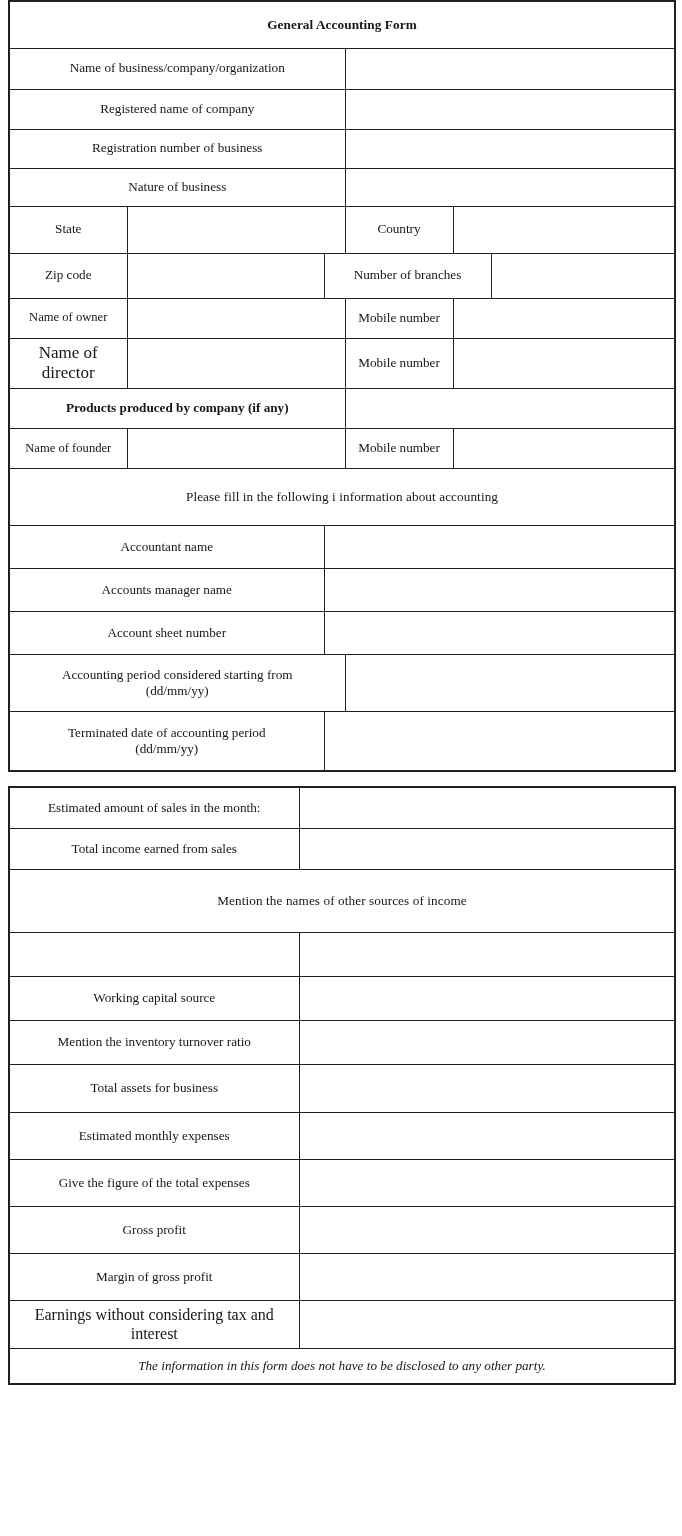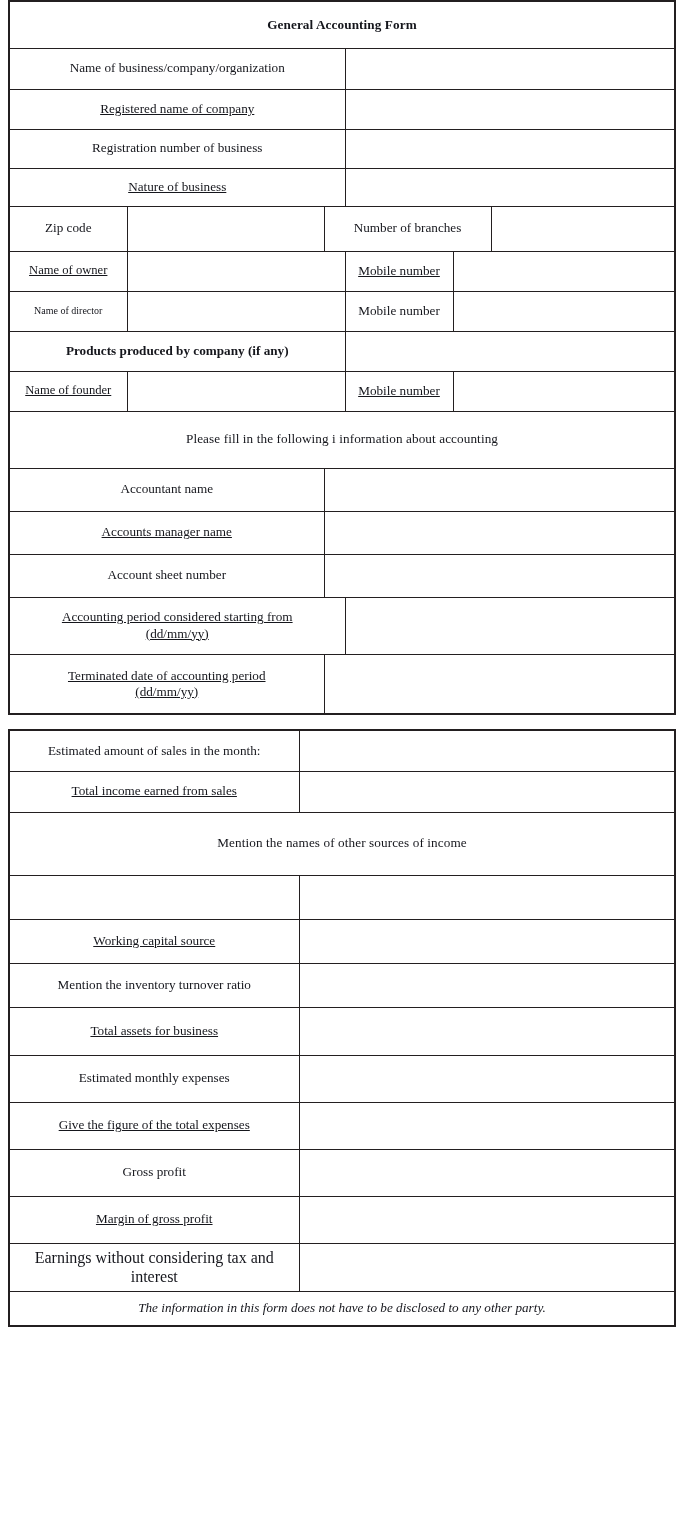--- a/index.html
+++ b/index.html
@@ -42,21 +42,21 @@
     color: #15161c;
   }
 
   
   td.title-cell {
     background: #bdd0e8;
     font-weight: bold;
     font-size: 14.4px;
     letter-spacing: .1px;
   }
-  td.shade { background: #dbe3ef; text-decoration: underline; }
+  td.shade { background: #dbe3ef; }
   td.banner {
     background: #91b1d7;
     font-size: 13.4px;
     letter-spacing: .1px;
   }
   td.footer-note {
     background: #91b1d7;
     font-style: italic;
     font-size: 13.4px;
   }
@@ -103,37 +103,43 @@
         <td colspan="4" style="height:39px">Registration number of business</td>
         <td class="blank" colspan="3"></td>
       </tr>
 
       <tr>
         <td class="shade" colspan="4" style="height:38px">Nature of business</td>
         <td class="blank" colspan="3"></td>
       </tr>
 
 
+      <tr>
+        <td class="shade" style="height:47px">State</td>
+        <td class="blank" colspan="3"></td>
+        <td class="shade">Country</td>
+        <td class="blank" colspan="2"></td>
+      </tr>
 
       <tr>
         <td style="height:45px">Zip code</td>
         <td class="blank" colspan="2"></td>
         <td colspan="3">Number of branches</td>
         <td class="blank"></td>
       </tr>
 
       <tr>
         <td class="shade" style="height:40px;font-size:12.6px">Name of owner</td>
         <td class="blank" colspan="3"></td>
         <td class="shade">Mobile number</td>
         <td class="blank" colspan="2"></td>
       </tr>
 
       <tr>
-        <td style="height:40px;font-size:10px">Name of director</td>
+        <td style="height:40px;font-size:17px">Name of director</td>
         <td class="blank" colspan="3"></td>
         <td>Mobile number</td>
         <td class="blank" colspan="2"></td>
       </tr>
 
       <tr>
         <td class="bold" colspan="4" style="height:40px">Products produced by company (if any)</td>
         <td class="blank" colspan="3"></td>
       </tr>
 

